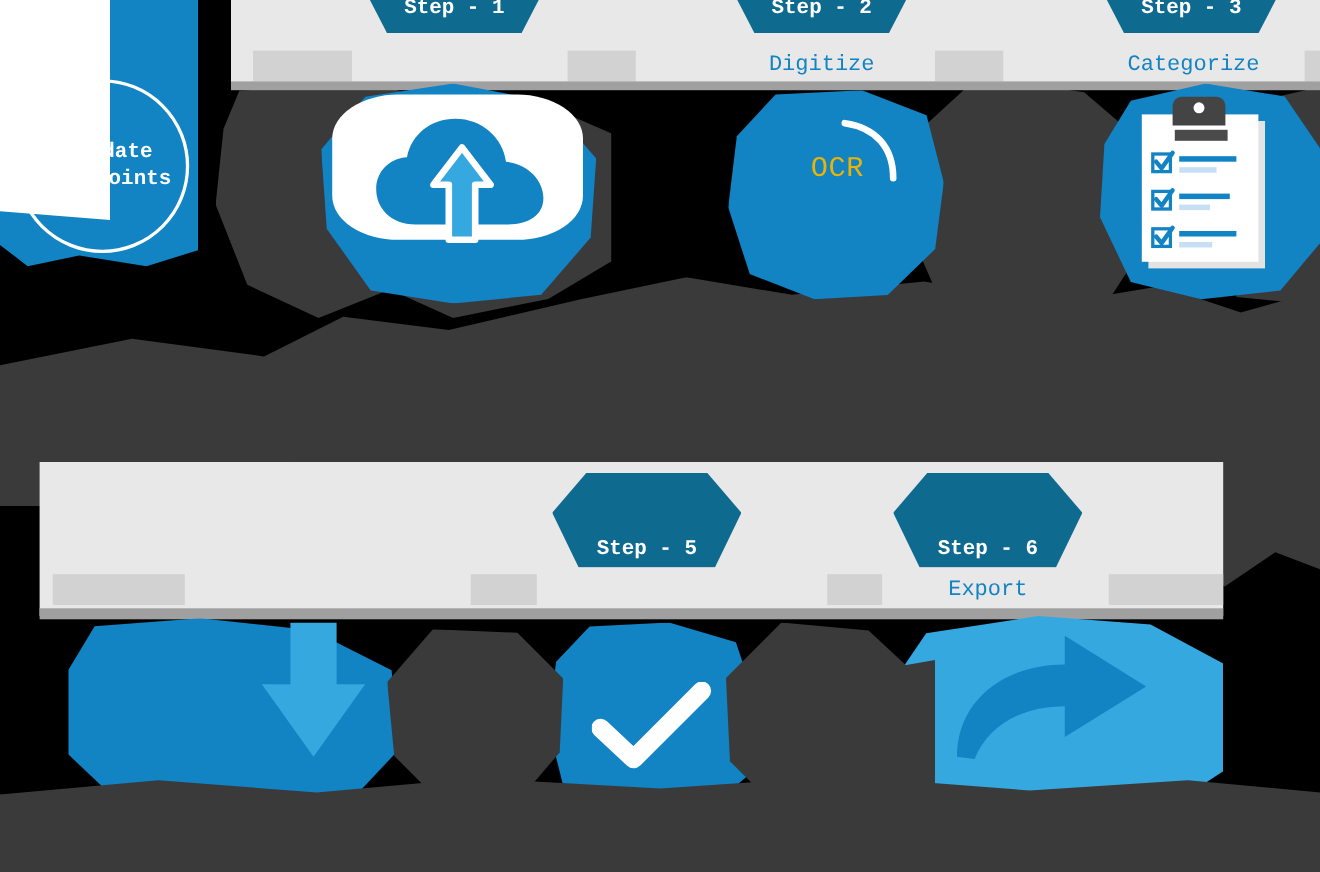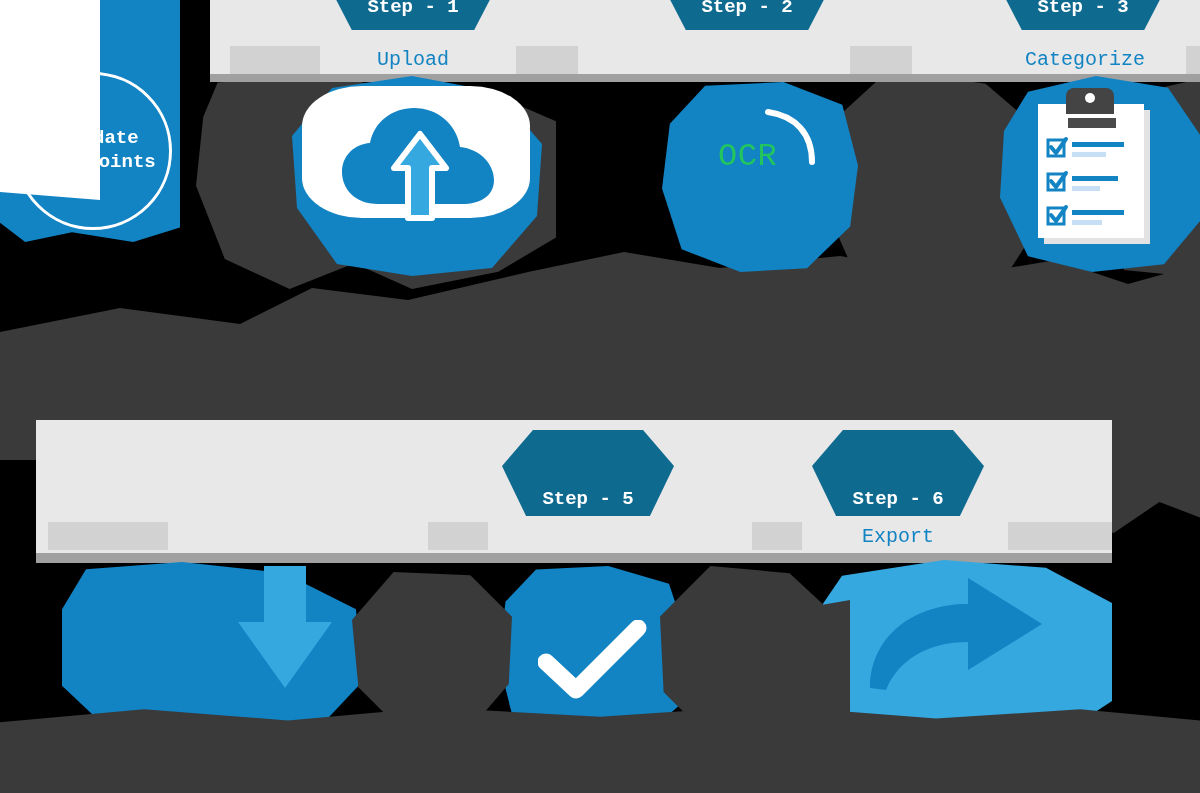--- a/index.html
+++ b/index.html
@@ -218,23 +218,23 @@
   
   #upload-white-ring {
     position: absolute;
     left: 302px; top: 86px;
     width: 228px; height: 132px;
     background: #ffffff;
     border-radius: 60px / 40px;
   }
   #ocr-text {
     position: absolute;
-    left: 718px; top: 138px;
-    color: #22c55e;
-    font-size: 32px;
+    left: 737px; top: 138px;
+    color: #eab308;
+    font-size: 26px;
     font-weight: normal;
     letter-spacing: 0.5px;
   }
 
   svg { display: block; }
 </style>
 </head>
 <body>
 
 <div id="stage">
@@ -248,25 +248,25 @@
   <div class="band" id="band-top"></div>
   <div class="notch" style="left:230px; top:46px; width:90px;"></div>
   <div class="notch" style="left:516px; top:46px; width:62px;"></div>
   <div class="notch" style="left:850px; top:46px; width:62px;"></div>
   <div class="notch" style="left:1186px; top:46px; width:14px;"></div>
   <div class="band-shadow" id="band-top-shadow"></div>
 
   <div class="step-badge top" style="left:328px; top:-16px; width:170px; height:46px;">
     <span>Step - 1</span>
   </div>
-  <div class="step-label" style="left:328px; top:48px; width:170px;">Upload</div>
 
   <div class="step-badge top" style="left:662px; top:-16px; width:170px; height:46px;">
     <span>Step - 2</span>
   </div>
+  <div class="step-label" style="left:662px; top:48px; width:170px;">Digitize</div>
 
   <div class="step-badge top" style="left:998px; top:-16px; width:170px; height:46px;">
     <span>Step - 3</span>
   </div>
   <div class="step-label" style="left:1000px; top:48px; width:170px;">Categorize</div>
 
   <div id="validate-panel">
     <div id="validate-circle">
       <span>Validate</span>
       <span>Data Points</span>

